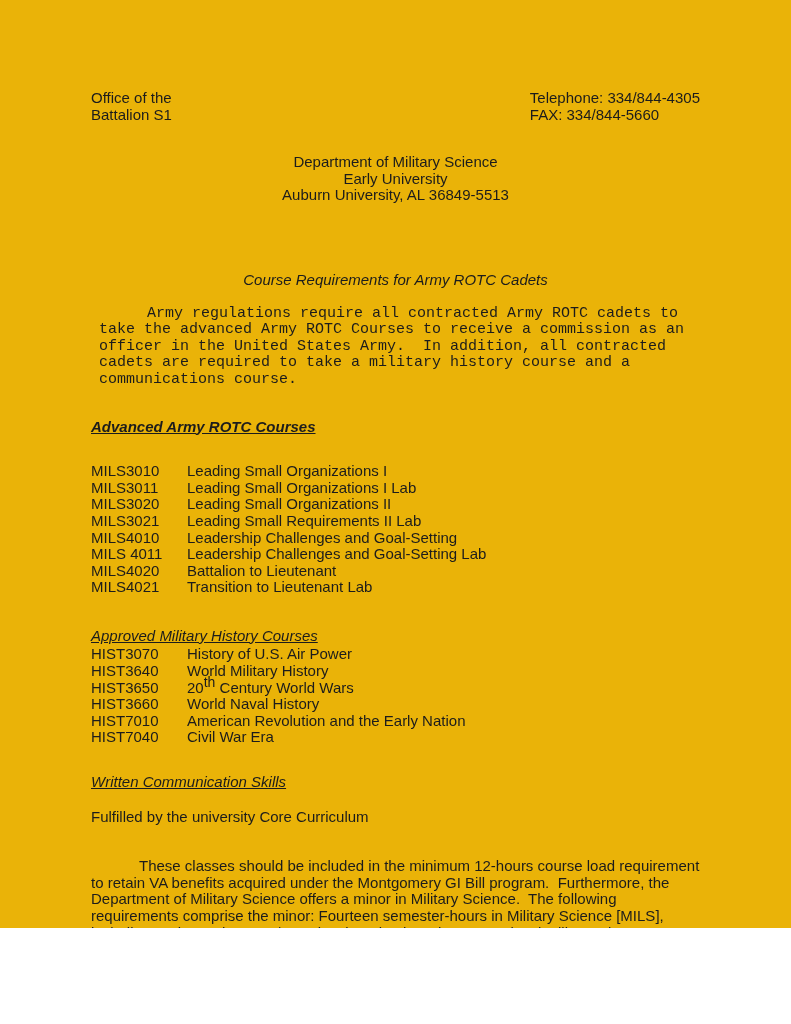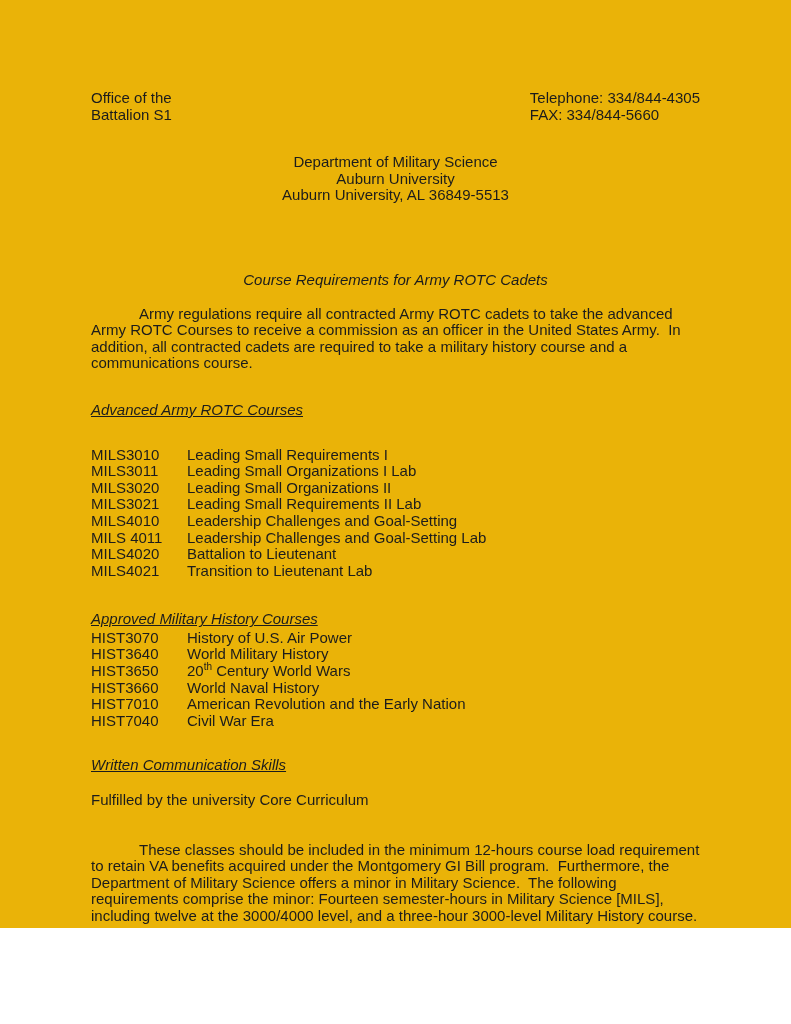--- a/index.html
+++ b/index.html
@@ -30,41 +30,42 @@
   .address-block {
     margin-top: 31px;
     text-align: center;
   }
   .doc-title {
     margin-top: 68px;
     text-align: center;
     font-style: italic;
   }
   .intro-paragraph {
-    margin: 17px 0 0 0;
+    margin: 17px 0 0 8px;
     text-indent: 48px;
     white-space: pre-wrap;
+    font-family: Liberation Mono, monospace;
   }
   .section-heading {
     font-style: italic;
     text-decoration: underline;
   }
-  .section-heading.first   { margin-top: 30px; }
+  .section-heading.first   { margin-top: 30px; font-weight: bold; }
   .section-heading.second  { margin-top: 32px; }
   .section-heading.third   { margin-top: 28px; }
   .course-list { margin-top: 28px; }
   .course-list.second { margin-top: 2px; }
   .course-row { display: flex; }
   .course-code {
     flex: 0 0 96px;
     width: 96px;
   }
   .course-title { flex: 1; }
   .course-title sup {
-    font-size: 10px;
+    font-size: 14px;
     line-height: 0;
     vertical-align: super;
   }
   .fulfilled-note { margin-top: 18px; }
   .closing-paragraph {
     margin: 33px 0 0 0;
     text-indent: 48px;
     white-space: pre-wrap;
   }
 </style>
@@ -79,33 +80,33 @@
       <div>Battalion S1</div>
     </div>
     <div class="letterhead-right">
       <div>Telephone: 334/844-4305</div>
       <div>FAX: 334/844-5660</div>
     </div>
   </div>
 
   <div class="address-block">
     <div>Department of Military Science</div>
-    <div>Auburn University</div>
+    <div>Early University</div>
     <div>Auburn University, AL 36849-5513</div>
   </div>
 
   <div class="doc-title">Course Requirements for Army ROTC Cadets</div>
 
   <p class="intro-paragraph">Army regulations require all contracted Army ROTC cadets to take the advanced Army ROTC Courses to receive a commission as an officer in the United States Army.  In addition, all contracted cadets are required to take a military history course and a communications course.</p>
 
   <div class="section-heading first">Advanced Army ROTC Courses</div>
   <div class="course-list">
       <div class="course-row">
         <span class="course-code">MILS3010</span>
-        <span class="course-title">Leading Small Requirements I</span>
+        <span class="course-title">Leading Small Organizations I</span>
       </div>
       <div class="course-row">
         <span class="course-code">MILS3011</span>
         <span class="course-title">Leading Small Organizations I Lab</span>
       </div>
       <div class="course-row">
         <span class="course-code">MILS3020</span>
         <span class="course-title">Leading Small Organizations II</span>
       </div>
       <div class="course-row">

